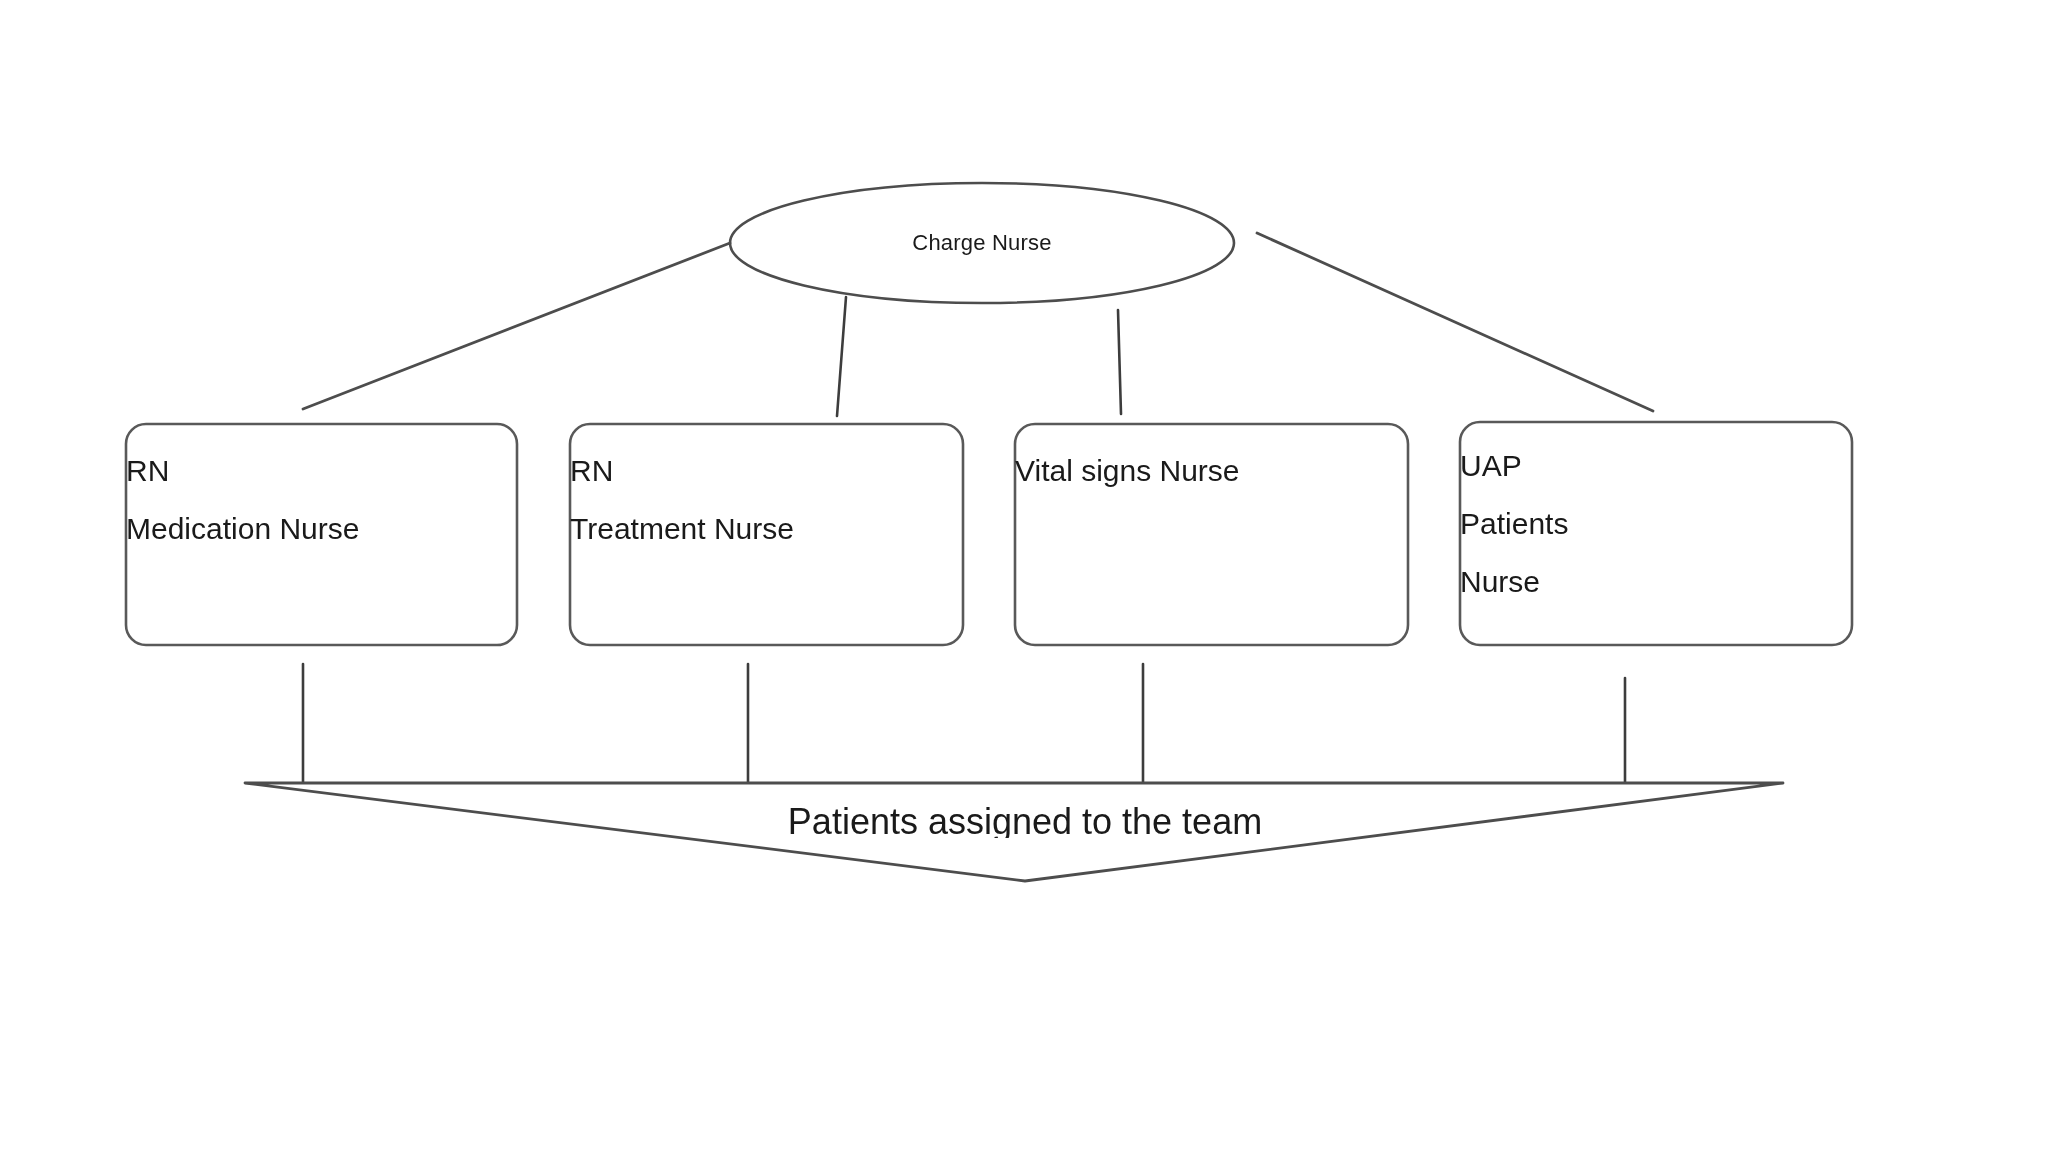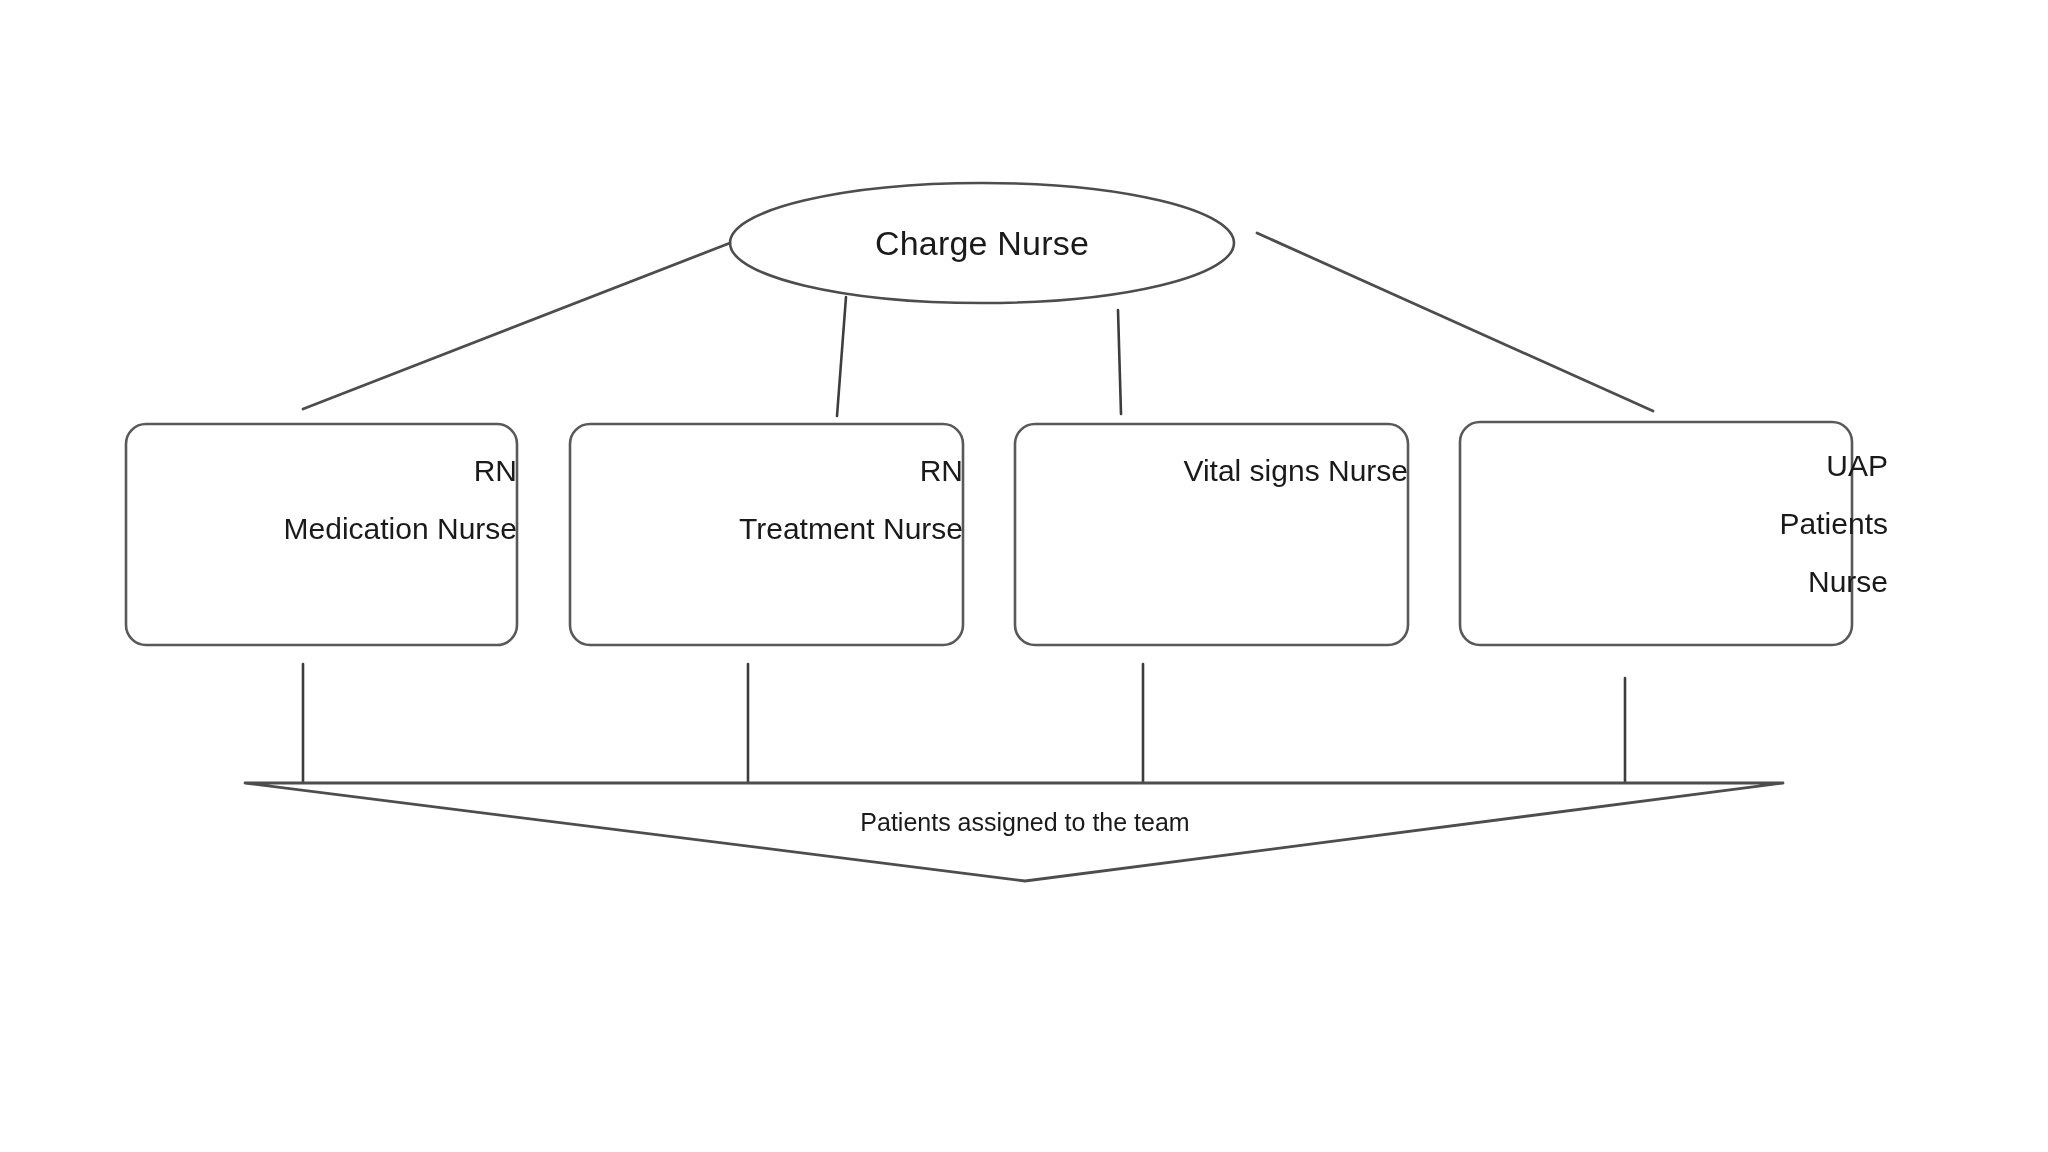--- a/index.html
+++ b/index.html
@@ -32,26 +32,26 @@
     letter-spacing: 0.2px;
     white-space: nowrap;
     pointer-events: none;
   }
   
   #root-label {
     left: 730px;
     top: 213px;
     width: 504px;
     line-height: 60px;
-    font-size: 34px;
+    font-size: 22px;
   }
   
   .box-text {
     position: absolute;
-    text-align: right;
+    text-align: left;
     color: #1a1a1a;
     font-size: 30px;
     font-family: "Liberation Sans", sans-serif;
   }
   .box-text .ln {
     display: block;
     line-height: 58px;
     white-space: nowrap;
   }
   #box-text-0 { left: 126px; top: 442px; width: 391px; }
@@ -61,21 +61,21 @@
 
   
   #chevron-label {
     position: absolute;
     left: 525px;
     top: 800px;
     width: 1000px;
     height: 38px;
     overflow: hidden;
     text-align: center;
-    font-size: 25px;
+    font-size: 36px;
     line-height: 44px;
     color: #1a1a1a;
     white-space: nowrap;
     font-family: "Liberation Sans", sans-serif;
   }
 </style>
 </head>
 <body>
 
 <div id="canvas">

